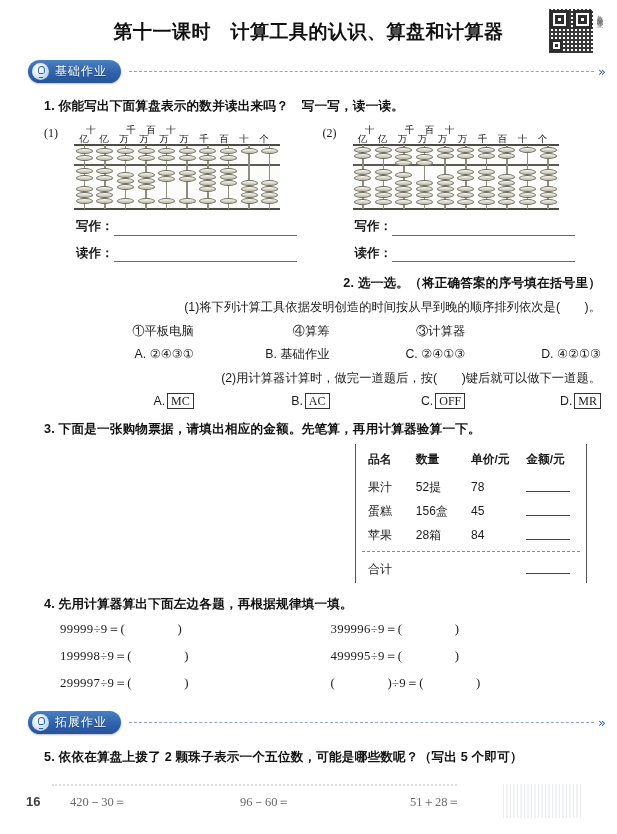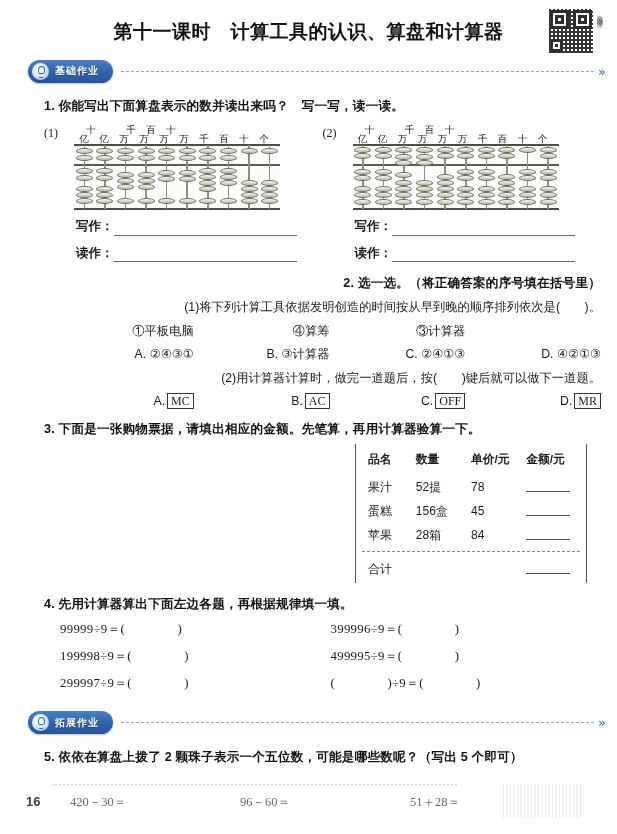--- a/index.html
+++ b/index.html
@@ -124,22 +124,22 @@
     content: "";
     position: absolute;
     left: 6.5px; top: 10px;
     width: 4px; height: 3px;
     border-top: 1.3px solid #2f63ad;
     border-bottom: 1.3px solid #2f63ad;
   }
   .badge-label {
     color: #ffffff;
     font-family: "Liberation Sans", sans-serif;
-    font-weight: bold;
-    font-size: 10px;
+    font-weight: normal;
+    font-size: 12px;
     letter-spacing: 1px;
     text-shadow: 0 1px 1px rgba(0,0,0,0.35);
   }
   .dash-line {
     flex: 1 1 auto;
     height: 0;
     border-top: 1.4px dashed #8aa7cc;
     margin: 0 4px 0 8px;
   }
   .chevrons {
@@ -665,21 +665,21 @@
   <div class="q q2">
     <div class="q-stem">2. 选一选。（将正确答案的序号填在括号里）</div>
     <div class="q2-sub">(1)将下列计算工具依据发明创造的时间按从早到晚的顺序排列依次是(　　)。</div>
     <div class="opt-row">
       <div>①平板电脑</div>
       <div>④算筹</div>
       <div>③计算器</div>
     </div>
     <div class="opt-row">
       <div>A. ②④③①</div>
-      <div>B. ③计算器</div>
+      <div>B. 基础作业</div>
       <div>C. ②④①③</div>
       <div>D. ④②①③</div>
     </div>
     <div class="q2-sub">(2)用计算器计算时，做完一道题后，按(　　)键后就可以做下一道题。</div>
     <div class="opt-row">
       <div><span>A.</span><span class="key-box">MC</span></div>
       <div><span>B.</span><span class="key-box">AC</span></div>
       <div><span>C.</span><span class="key-box">OFF</span></div>
       <div><span>D.</span><span class="key-box">MR</span></div>
     </div>

